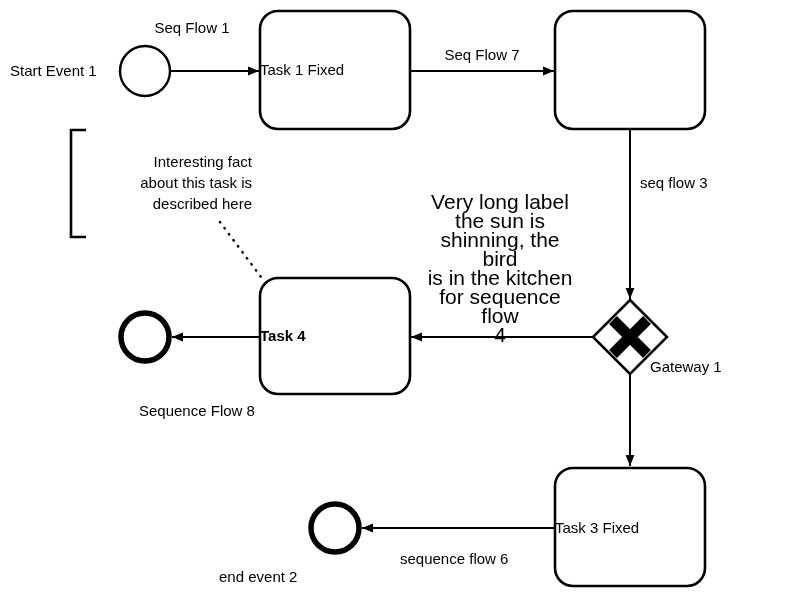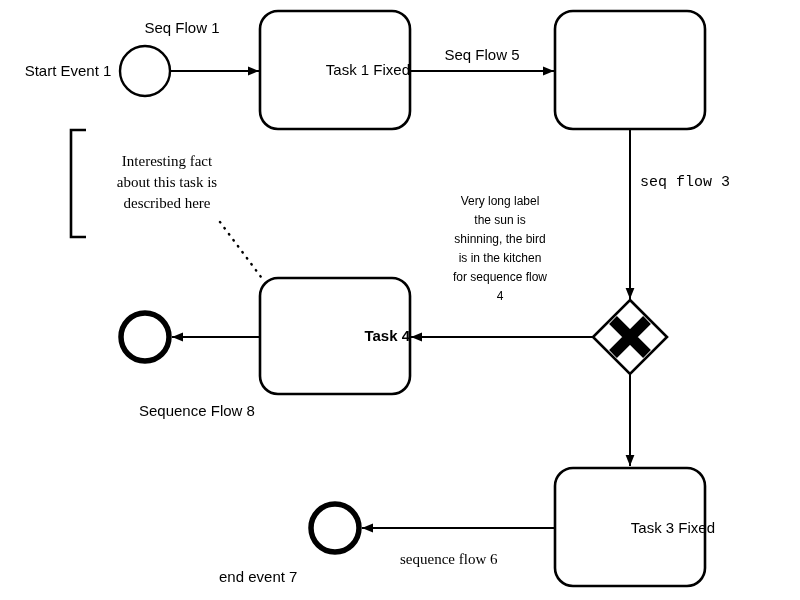--- a/index.html
+++ b/index.html
@@ -21,48 +21,48 @@
     top: 0;
     width: 800px;
     height: 600px;
   }
   .node-label {
     position: absolute;
     color: #000000;
     font-family: "Liberation Sans", sans-serif;
     font-size: 15px;
     line-height: 18px;
-    text-align: right;
+    text-align: left;
     white-space: pre;
   }
   .flow-label {
     position: absolute;
     color: #000000;
     font-family: "Liberation Sans", sans-serif;
     font-size: 15px;
     line-height: 18px;
     text-align: center;
     white-space: pre;
   }
   .multi-label {
     position: absolute;
     color: #000000;
     font-family: "Liberation Sans", sans-serif;
-    font-size: 12px;
+    font-size: 21px;
     line-height: 19px;
     text-align: center;
     white-space: pre-line;
   }
   .annotation-text {
     position: absolute;
     color: #000000;
-    font-family: Liberation Serif, serif;
+    font-family: Liberation Sans, sans-serif;
     font-size: 15px;
     line-height: 21px;
-    text-align: center;
+    text-align: right;
     white-space: pre-line;
   }
 </style>
 </head>
 <body>
 
 <div id="canvas">
 
   <svg id="diagram-svg" viewBox="0 0 800 600" xmlns="http://www.w3.org/2000/svg">
     <defs>
@@ -136,47 +136,48 @@
 
     <g>
       <line x1="555" y1="528" x2="362" y2="528" stroke="#000000" stroke-width="2" marker-end="url(#arrowfilled)"></line>
     </g>
 
     <g>
       <circle cx="335" cy="528" r="24" fill="#ffffff" stroke="#000000" stroke-width="5.5"></circle>
     </g>
   </svg>
 
-  <div class="node-label" style="left:0px; top:62px; width:116px; text-align:center; padding-left:10px;">Start Event 1</div>
+  <div class="node-label" style="left:0px; top:62px; width:116px; text-align:left; padding-left:10px;">Start Event 1</div>
 
-  <div class="flow-label" style="left:122px; top:19px; width:120px;">Seq Flow 1</div>
+  <div class="flow-label" style="left:132px; top:19px; width:120px;">Seq Flow 1</div>
 
   <div class="node-label" style="left:260px; top:61px; width:150px;">Task 1 Fixed</div>
 
-  <div class="flow-label" style="left:422px; top:46px; width:120px;">Seq Flow 5</div>
+  <div class="flow-label" style="left:422px; top:46px; width:120px;">Seq Flow 7</div>
 
 
-  <div class="flow-label" style="left:640px; top:174px; width:120px; text-align:left;font-family:Liberation Mono, monospace;">seq flow 3</div>
+  <div class="flow-label" style="left:640px; top:174px; width:120px; text-align:left;">seq flow 3</div>
 
   <div class="annotation-text" style="left:82px; top:151px; width:170px;">Interesting fact
 about this task is
 described here</div>
 
   <div class="multi-label" style="left:425px; top:192px; width:150px;">Very long label
 the sun is
 shinning, the bird
 is in the kitchen
 for sequence flow
 4</div>
 
+  <div class="node-label" style="left:650px; top:358px; width:140px; text-align:left;">Gateway 1</div>
 
   <div class="node-label" style="left:260px; top:327px; width:150px;font-weight:bold;">Task 4</div>
 
 
   <div class="flow-label" style="left:139px; top:402px; width:130px; text-align:left;">Sequence Flow 8</div>
 
   <div class="node-label" style="left:555px; top:519px; width:160px;">Task 3 Fixed</div>
 
-  <div class="flow-label" style="left:400px; top:550px; width:140px; text-align:left;font-family:Liberation Serif, serif;">sequence flow 6</div>
+  <div class="flow-label" style="left:400px; top:550px; width:140px; text-align:left;">sequence flow 6</div>
 
-  <div class="node-label" style="left:219px; top:568px; width:160px; text-align:left;">end event 7</div>
+  <div class="node-label" style="left:219px; top:568px; width:160px; text-align:left;">end event 2</div>
 
 </div>
 
 </body></html>

